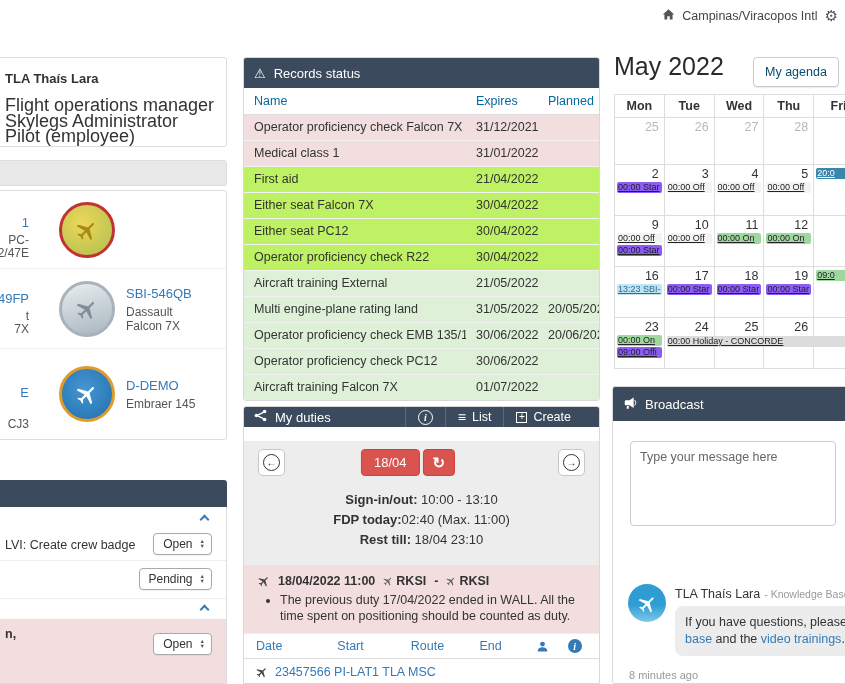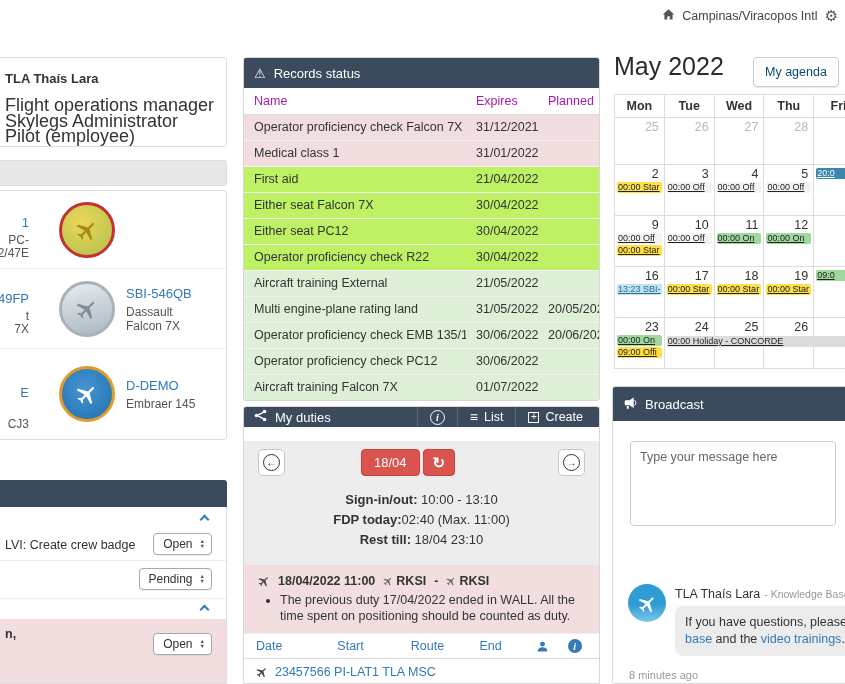--- a/index.html
+++ b/index.html
@@ -56,28 +56,28 @@
     border-radius:4px;padding:0 6px 0 9px;font-size:12px;height:22px;box-shadow:0 1px 1px rgba(0,0,0,.06)}
   .sel-arrows{display:flex;flex-direction:column;font-size:5.5px;line-height:4.6px;color:#555}
   .selpos1{position:absolute;right:14px;top:4px}
   .selpos2{position:absolute;right:14px;top:7px}
   .selpos3{position:absolute;right:14px;top:14px}
 
   
   #records{left:243px;top:57px;width:357px}
   #records table{width:100%;border-collapse:collapse;table-layout:fixed;font-size:12.5px}
   #records th{height:26px;line-height:26px;padding:0 2px 0 10px;text-align:left;font-weight:normal;
-    color:#a21caf;border-bottom:1px solid #ddd;white-space:nowrap}
+    color:#0369a1;border-bottom:1px solid #ddd;white-space:nowrap}
   #records td{height:25px;line-height:25px;padding:0 2px 0 10px;white-space:nowrap;overflow:hidden;
     border-top:1px solid rgba(0,0,0,.05)}
   tr.danger{background:#f2dede} tr.warning{background:#bef264} tr.success{background:#dff0d8}
 
   
   #duties{left:243px;top:406px;width:357px;height:278px;border-radius:3px 3px 0 0}
-  #duties .phead{height:20px;padding-right:4px}
+  #duties .phead{height:20px;padding-right:16px}
   .dh-right{margin-left:auto;display:flex;align-self:stretch}
   .hbtn{display:flex;align-items:center;gap:6px;padding:0 12px;border-left:1px solid rgba(255,255,255,.18);
     font-size:12.5px;color:#fff}
   .ci{width:15px;height:15px;border:1.5px solid #fff;border-radius:50%;display:inline-flex;align-items:center;
     justify-content:center;font:bold italic 10px "Liberation Serif",serif;color:#fff}
   .glyph-list{font-size:14px;line-height:1}
   .sqplus{width:11px;height:11px;border:1px solid #fff;display:inline-flex;align-items:center;
     justify-content:center;font-size:10px;line-height:1}
   #dgray{position:absolute;top:34px;left:0;right:0;height:124px;background:#ededed;padding:8px 10px;
     text-align:center}
@@ -116,21 +116,21 @@
     box-shadow:0 1px 1px rgba(0,0,0,.08)}
   #calwrap{position:absolute;left:614px;top:94px;width:250px}
   #calwrap table{border-collapse:collapse;table-layout:fixed;width:250px}
   #calwrap th{border:1px solid #ddd;font-size:12.5px;font-weight:bold;padding:4px 0;text-align:center;background:#fff}
   #calwrap td{border:1px solid #ddd;vertical-align:top;padding:1px;position:relative}
   tr.wk1 td{height:47px} tr.wkn td{height:51px}
   .day{font-size:12.5px;text-align:right;padding:1px 4px 0 0;color:#333;line-height:14px}
   .day.out{color:#b8b8b8}
   .bdg{display:block;font-size:9px;line-height:11px;padding:0 1px;margin:1px 1px 0;border-radius:2px;
     white-space:nowrap;overflow:hidden;text-decoration:underline;color:#222;cursor:pointer}
-  .bdg.standby{background:#fde047}
+  .bdg.standby{background:#8b5cf6}
   .bdg.off{background:#f3f3f3}
   .bdg.on{background:#9fd89f}
   .bdg.flight{background:#c2e3f2;color:#2a6f8e}
   .bdg.solid{background:#3a87ad;color:#fff}
   .bdg.holiday{background:#dcdcdc;position:absolute;left:1px;top:17px;width:188px;z-index:3}
 
   
   #broadcast{left:612px;top:386px;width:240px;height:298px}
   #broadcast .phead{height:34px}
   #bbody{position:absolute;top:34px;left:0;right:0;bottom:0;background:#fff}

